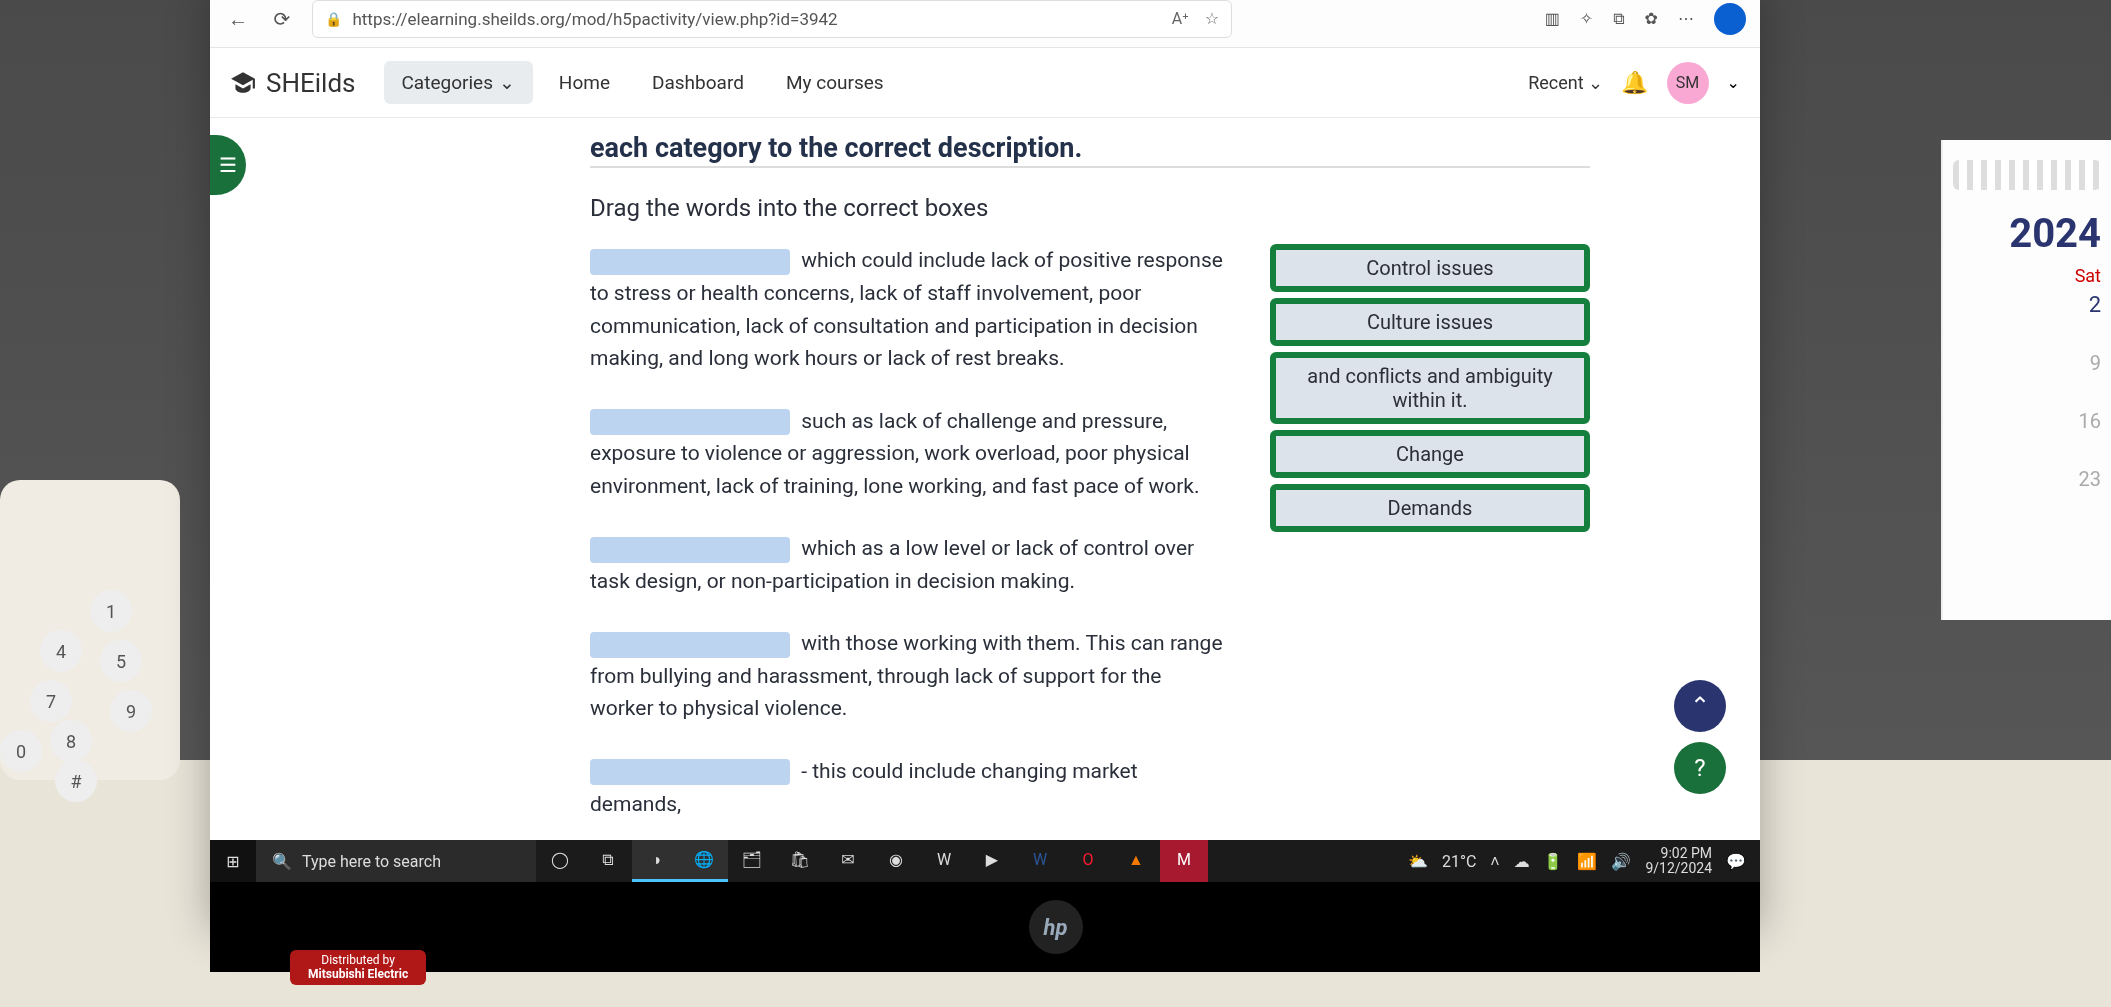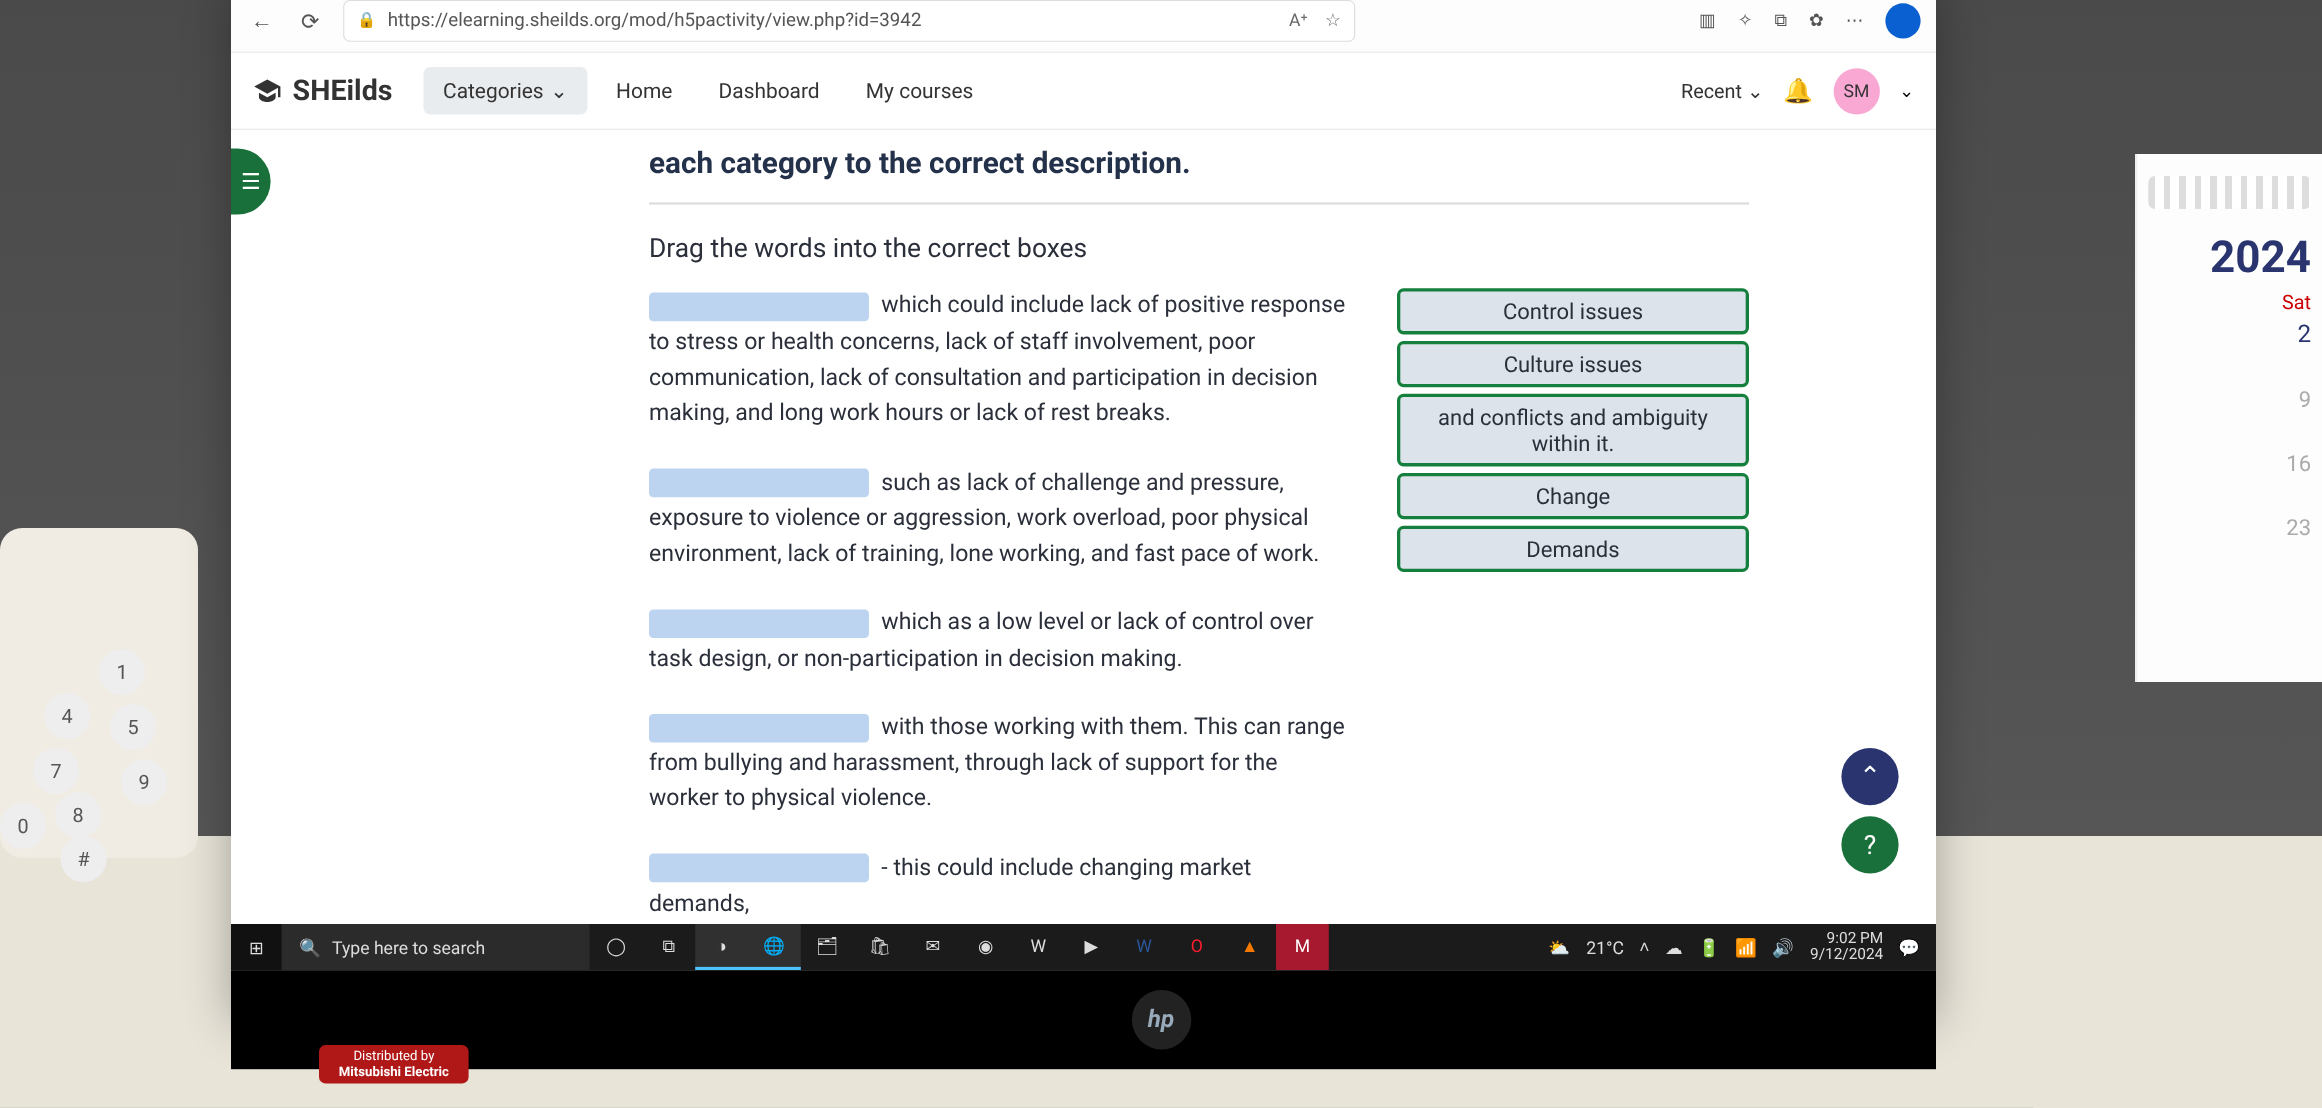--- a/index.html
+++ b/index.html
@@ -25,44 +25,44 @@
   .bb-icon { width: 28px; height: 28px; display:flex; align-items:center; justify-content:center; color:#555; font-size:20px; }
   .addr { flex: 0 0 920px; height: 38px; border: 1px solid #ddd; border-radius: 6px; display:flex; align-items:center; padding: 0 12px; gap: 10px; background:#fff; }
   .addr .lock { color:#777; font-size:14px; }
   .addr .url { color:#555; font-size:17px; }
   .addr .right-icons { margin-left:auto; display:flex; gap:16px; color:#666; }
   .bb-right { margin-left:auto; display:flex; gap:20px; align-items:center; color:#555; }
   .profile-pill { width:32px; height:32px; border-radius:50%; background:#0a5fd1; }
 
   
   .site-header { height: 70px; background:#fff; border-bottom:1px solid #e8e8e8; display:flex; align-items:center; padding:0 20px; gap:10px; }
-  .logo { display:flex; align-items:center; gap:10px; font-size:26px; font-weight:700; color:#333; margin-right:18px; }
+  .logo { display:flex; align-items:center; gap:10px; font-size:26px; font-weight:400; color:#333; margin-right:18px; }
   .logo svg { width:26px; height:26px; }
   .btn-cat { background:#e9ecef; padding:10px 18px; border-radius:6px; font-size:19px; color:#333; display:flex; align-items:center; gap:6px; }
   .nav-link { padding:10px 16px; font-size:19px; color:#333; }
   .hdr-right { margin-left:auto; display:flex; align-items:center; gap:18px; }
   .recent { font-size:18px; color:#333; }
   .bell { font-size:22px; color:#333; }
   .avatar { width:42px; height:42px; border-radius:50%; background:#f9a8d4; color:#333; display:flex; align-items:center; justify-content:center; font-weight:400; }
 
   
   .drawer-tab { position:absolute; left:0; top:145px; width:36px; height:60px; background:#19703a; border-radius:0 30px 30px 0; display:flex; align-items:center; justify-content:center; color:#fff; font-size:20px; }
 
   
   .content { position:absolute; left:380px; top:140px; width:1000px; }
-  .headline { font-size:27px; color:#24314a; font-weight:700; line-height:1.35; padding-bottom:18px; border-bottom:2px solid #dcdcdc; }
+  .headline { font-size:27px; color:#24314a; font-weight:700; line-height:1.35; border-bottom:2px solid #dcdcdc; }
   .instruction { font-size:24px; color:#2a2f3a; margin:26px 0 22px; }
 
   .exercise { display:flex; gap:40px; }
   .col-text { flex: 0 0 640px; font-size:21px; line-height:1.55; color:#2a2f3a; }
   .para { margin-bottom:30px; }
   .dropzone { display:inline-block; width:200px; height:26px; background:#bcd4ef; border-radius:4px; vertical-align:middle; margin-right:6px; }
 
   .col-words { flex: 0 0 320px; display:flex; flex-direction:column; gap:6px; }
-  .word { background:#dce3ea; border:3px solid #15803d; border-radius:6px; padding:6px 10px; font-size:20px; color:#2a2f3a; text-align:center; cursor:grab; }
+  .word { background:#dce3ea; border:6px solid #15803d; border-radius:6px; padding:6px 10px; font-size:20px; color:#2a2f3a; text-align:center; cursor:grab; }
 
   
   .fab { position:absolute; width:52px; height:52px; border-radius:50%; display:flex; align-items:center; justify-content:center; color:#fff; font-size:24px; }
   .fab.up { background:#2a3570; right:34px; top:690px; }
   .fab.help { background:#19703a; right:34px; top:752px; }
 
   
   .taskbar { position:absolute; left:210px; top:840px; width:1550px; height:42px; background:#1b1b1b; display:flex; align-items:center; color:#ddd; font-size:16px; }
   .start { width:46px; height:100%; display:flex; align-items:center; justify-content:center; background:#111; }
   .search { display:flex; align-items:center; gap:10px; background:#2b2b2b; height:100%; padding:0 16px; width:280px; }

